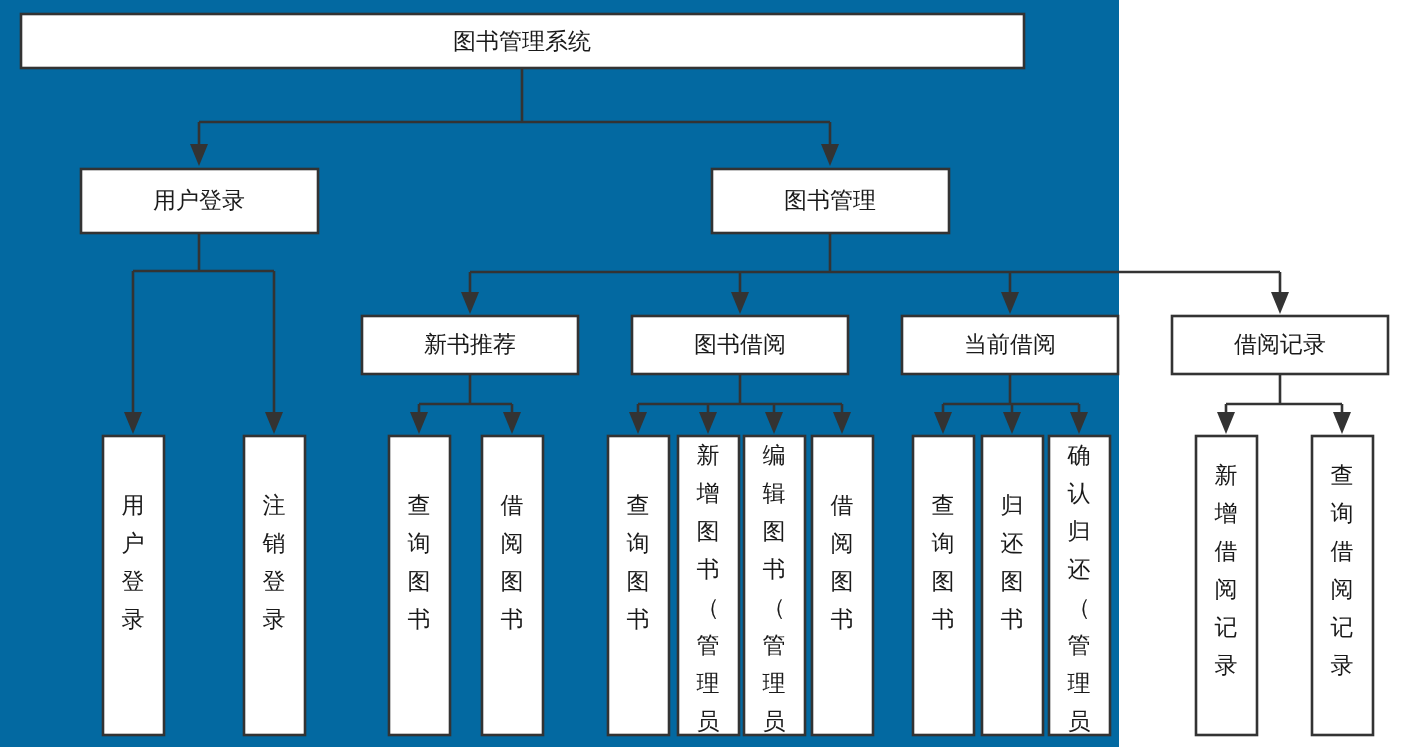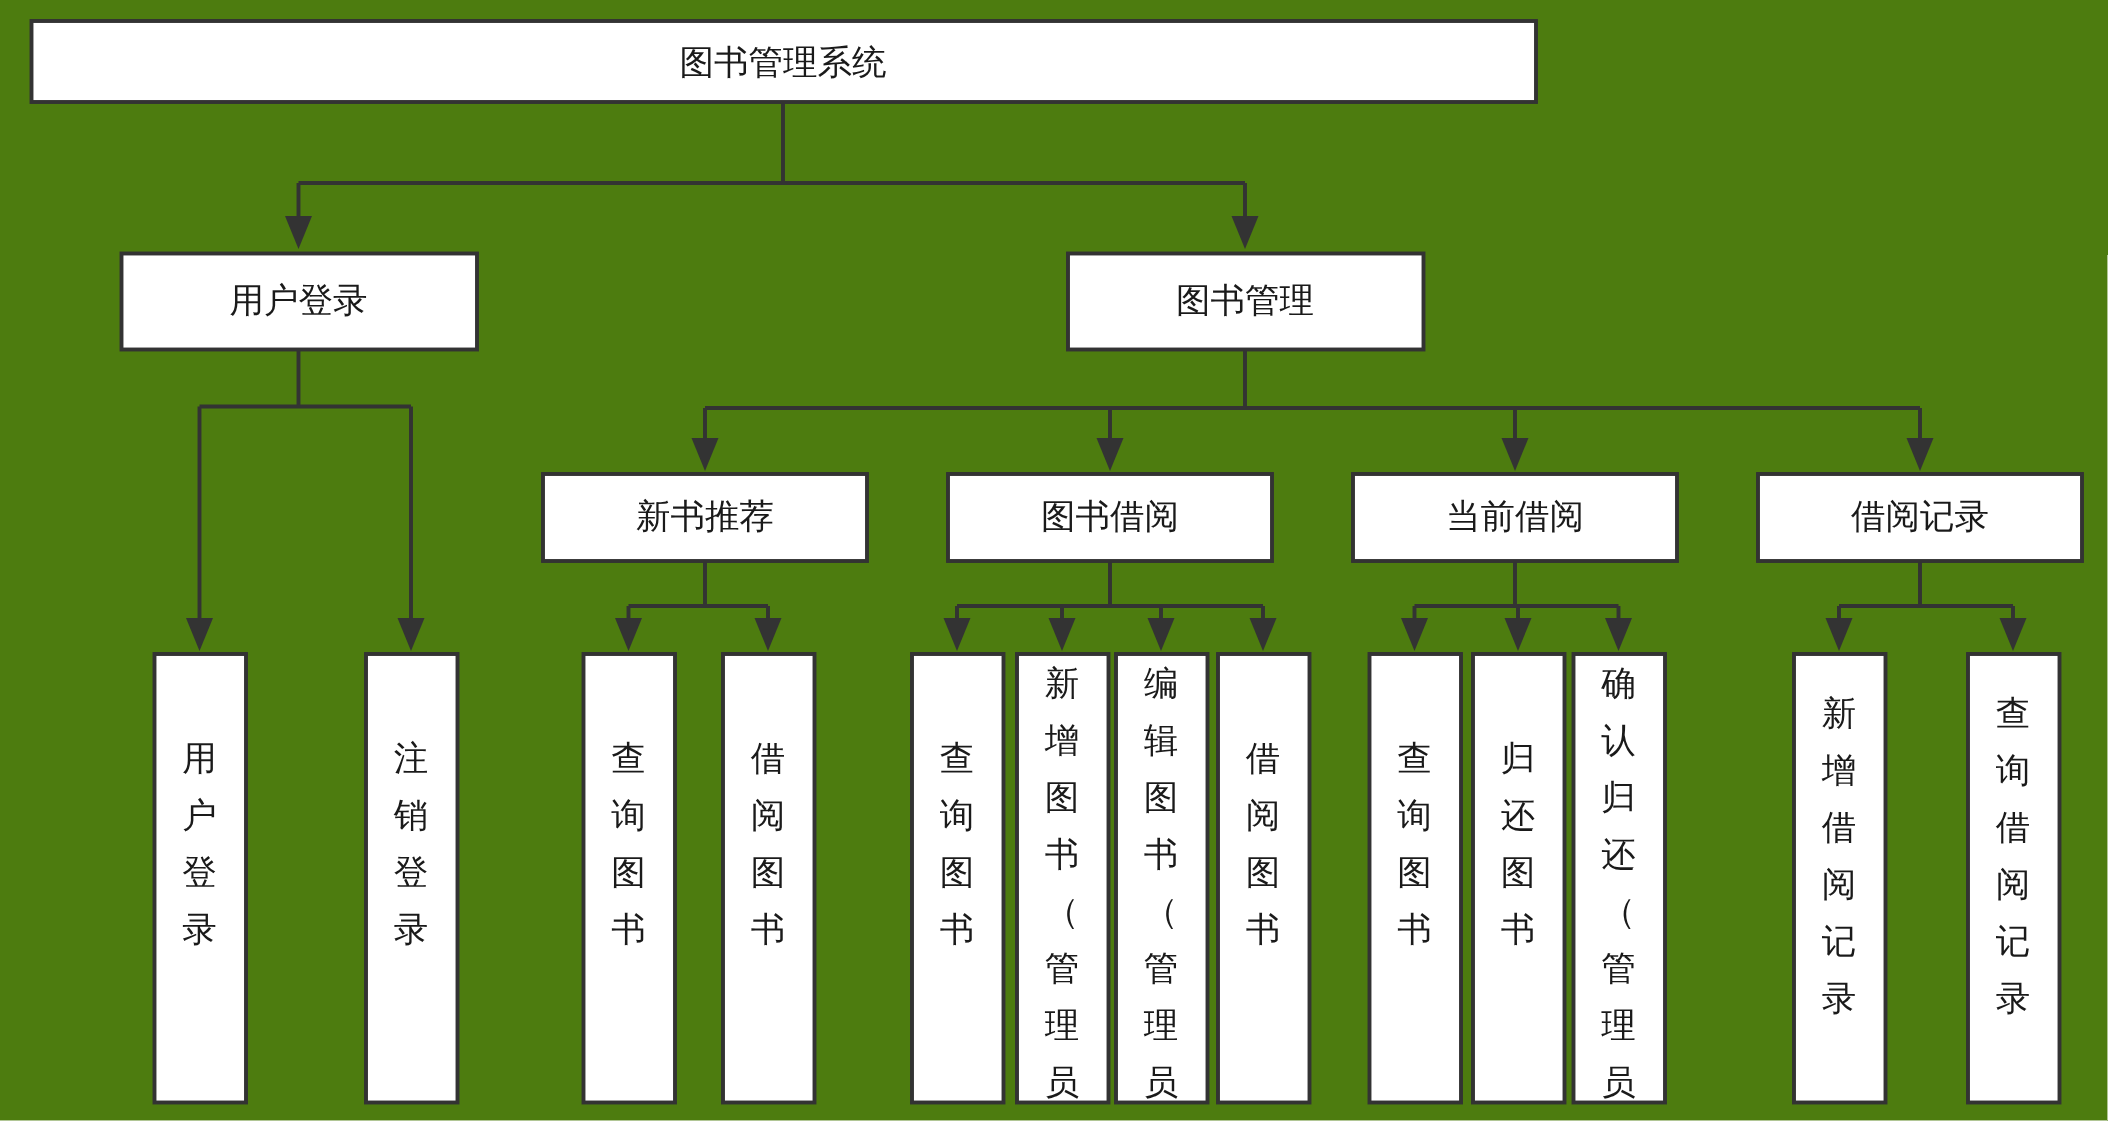--- a/index.html
+++ b/index.html
@@ -8,23 +8,23 @@
     background: #ffffff;
   }
   body {
     width: 1405px;
     height: 747px;
     font-family: "Liberation Sans", "DejaVu Sans", sans-serif;
     overflow: hidden;
   }
   #diagram-root {
     position: relative;
-    width: 1405px;
+    width: 1119px;
     height: 747px;
-    background: #4d7c0f;
+    background: #0369a1;
   }
   svg#flow {
     position: absolute;
     left: 0;
     top: 0;
     width: 1405px;
     height: 747px;
     display: block;
   }
   .box {

